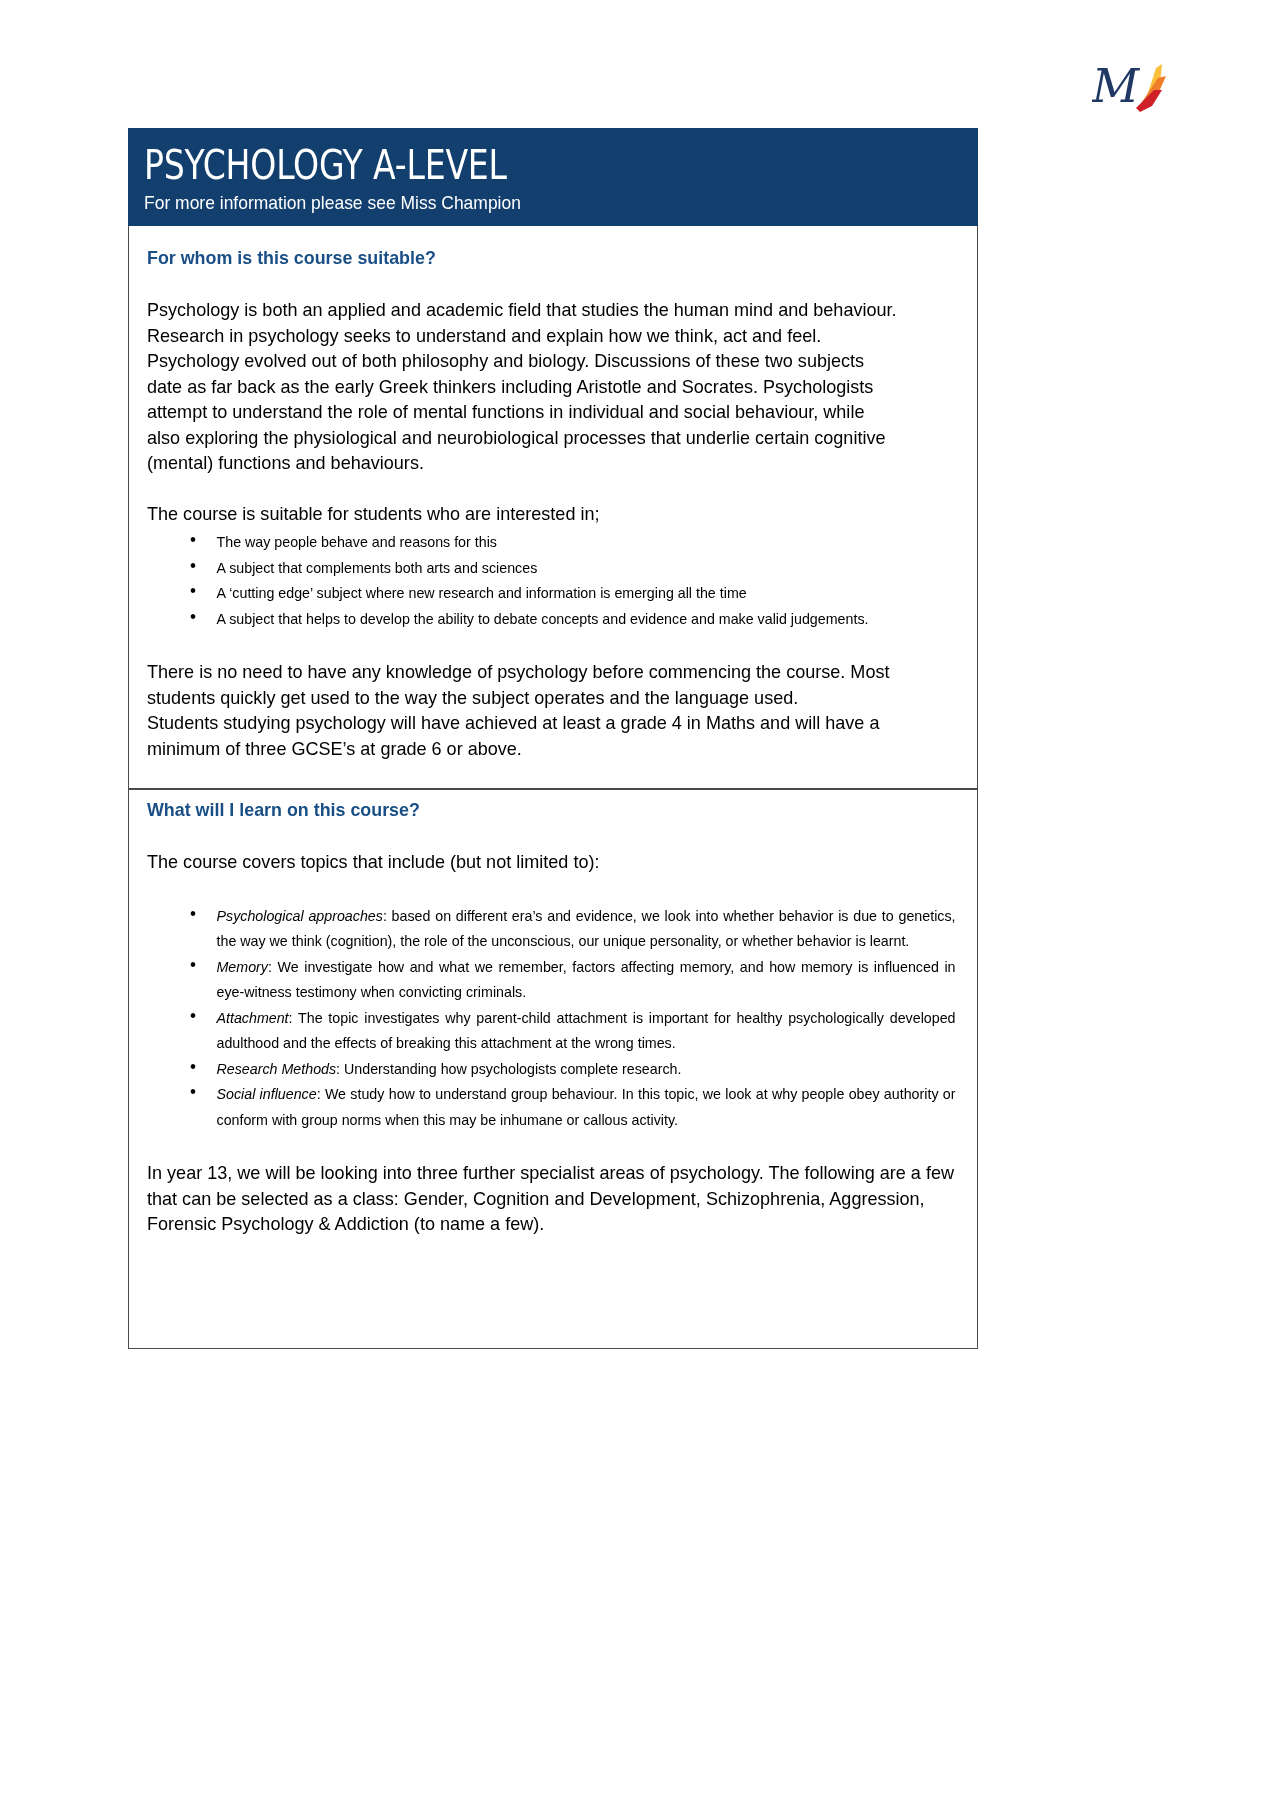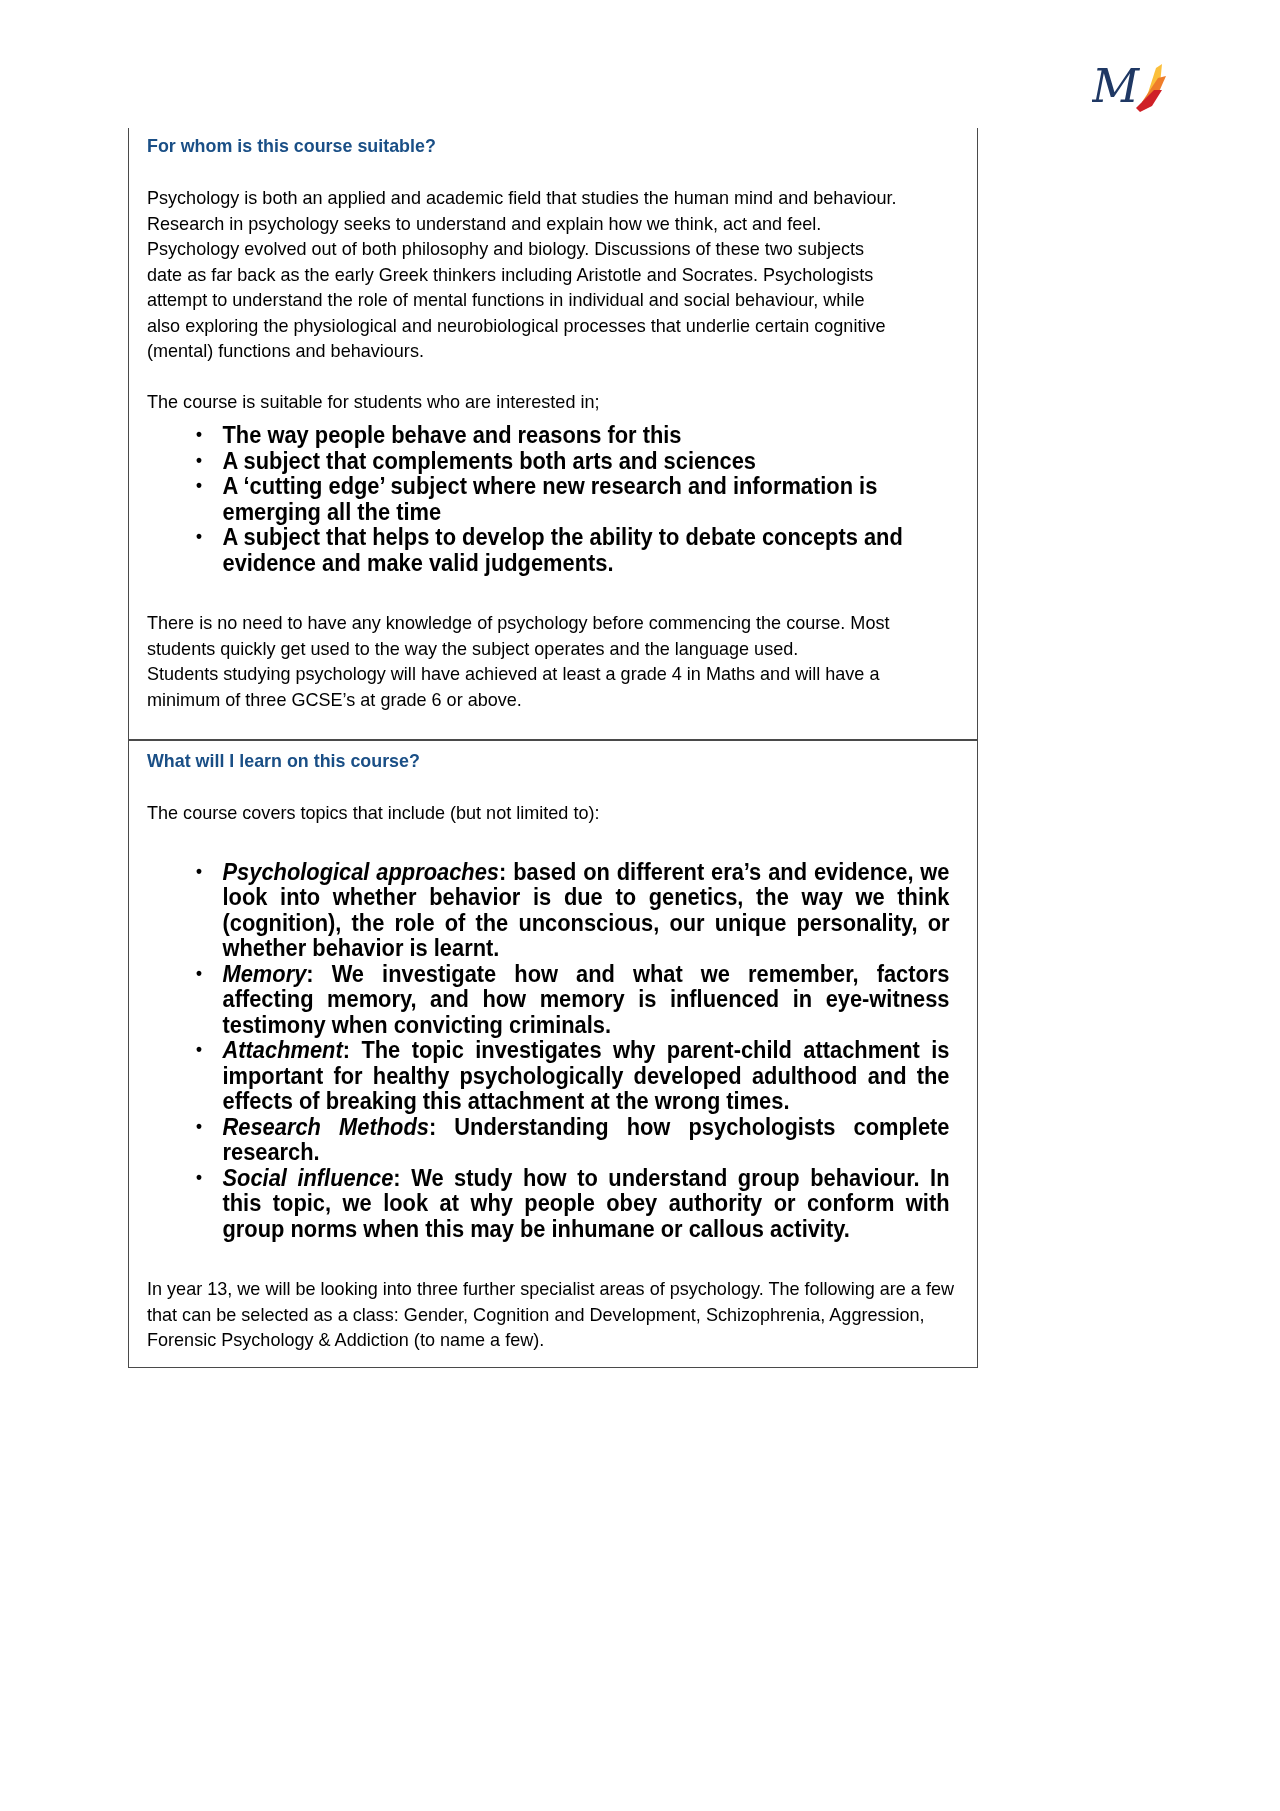--- a/index.html
+++ b/index.html
@@ -60,21 +60,21 @@
     white-space: nowrap;
   }
 
   
   .section {
     border: 1.2px solid #4a4a4a;
     border-top: none;
     padding: 8px 18px 14px 18px;
     box-sizing: border-box;
   }
-  .section.sec1 { border-top: none; padding-top: 6px; }
+  .section.sec1 { border-top: none; padding-top: 20px; }
   .section.sec2 {
     border-top: 1.2px solid #4a4a4a;
     min-height: 560px;
   }
 
   .sec-heading {
     color: #1a4f86;
     font-weight: bold;
     font-size: 19px;
     line-height: 24px;
@@ -89,25 +89,24 @@
     line-height: 25.5px;
     margin: 0;
     transform: scaleX(0.95);
     transform-origin: left top;
     width: 105.2%;
   }
   p.para.tight { margin-top: 0; }
 
   ul.bullets {
     list-style: none;
-    margin: 9px;
+    margin: 3px;
     padding: 0;
-    font-size: 23px;
+    font-size: 15px;
     line-height: 25.5px;
-    font-weight: bold;
   }
   ul.bullets li {
     position: relative;
     padding-left: 70px;
     margin: 0;
     transform: scaleX(0.95);
     transform-origin: left top;
     width: 105.2%;
     box-sizing: border-box;
   }
@@ -138,20 +137,24 @@
   <svg width="110" height="70" viewBox="0 0 110 70" xmlns="http://www.w3.org/2000/svg">
     <text x="0" y="58" font-family="DejaVu Serif, Liberation Serif, serif" font-style="italic" font-size="46" fill="#1f3864">M</text>
     <path d="M55 52 L64 24 L70 20 L68 40 L60 54 Z" fill="#fbbf3b"></path>
     <path d="M50 58 L66 34 L74 32 L66 50 L56 62 Z" fill="#ef7d2a"></path>
     <path d="M44 64 L62 46 L70 46 L60 62 L48 68 Z" fill="#cf2027"></path>
   </svg>
 </div>
 
 <div class="page">
 
+  <div class="banner">
+    <div class="banner-title">PSYCHOLOGY A-LEVEL</div>
+    <div class="banner-sub">For more information please see Miss Champion</div>
+  </div>
 
   <div class="section sec1">
     <div class="sec-heading">For whom is this course suitable?</div>
 
     <div class="spacer-line"></div>
 
     <p class="para tight">Psychology is both an applied and academic field that studies the human mind and behaviour.</p>
     <p class="para tight">Research in psychology seeks to understand and explain how we think, act and feel.</p>
     <p class="para tight">Psychology evolved out of both philosophy and biology. Discussions of these two subjects</p>
     <p class="para tight">date as far back as the early Greek thinkers including Aristotle and Socrates. Psychologists</p>

